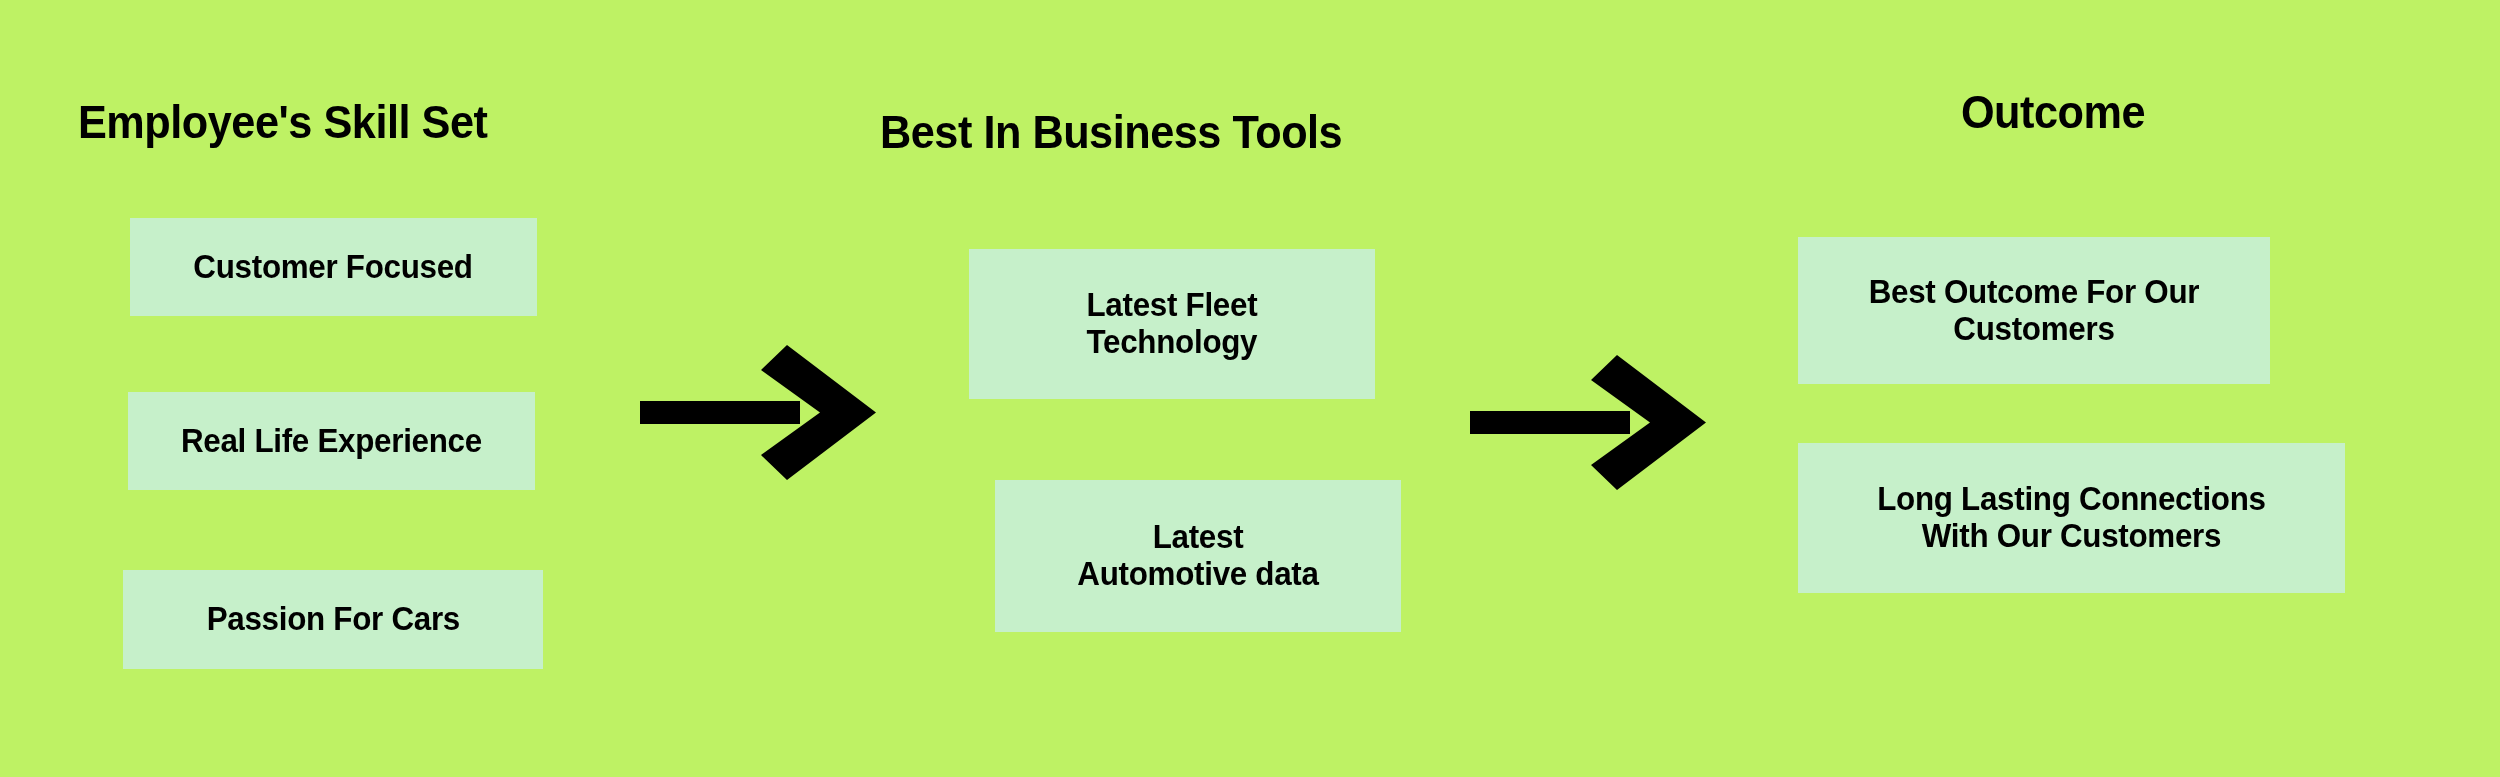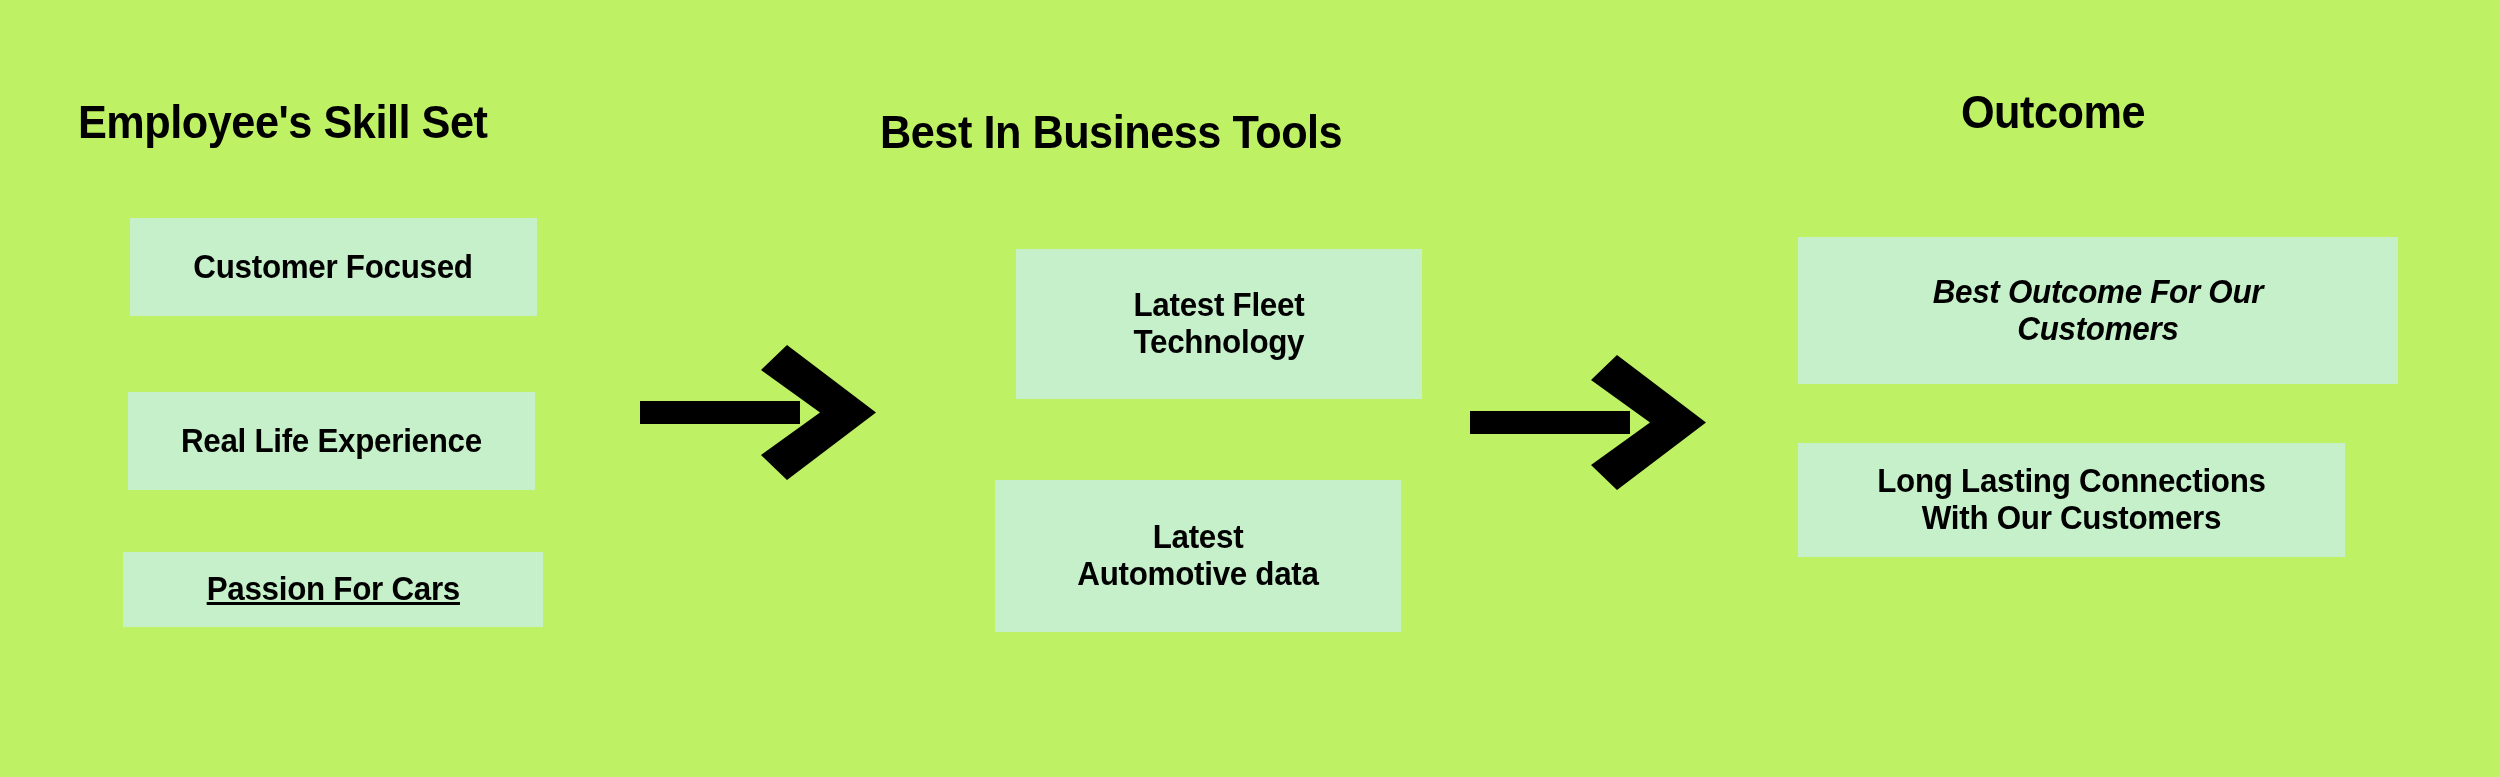--- a/index.html
+++ b/index.html
@@ -73,55 +73,55 @@
   <div class="col-heading" style="left:78px; top:98px;">Employee's Skill Set</div>
 
   <div class="node-box" style="left:130px; top:218px; width:407px; height:98px;">
     <span class="node-label">Customer Focused</span>
   </div>
 
   <div class="node-box" style="left:128px; top:392px; width:407px; height:98px;justify-content:center;">
     <span class="node-label">Real Life Experience</span>
   </div>
 
-  <div class="node-box" style="left:123px; top:552px; width:420px; height:75px;text-decoration:underline;">
+  <div class="node-box" style="left:123px; top:570px; width:420px; height:99px;">
     <span class="node-label">Passion For Cars</span>
   </div>
 
   <div class="arrow" style="left:640px; top:345px; width:236px; height:135px;">
     <svg width="236" height="135" viewBox="0 0 236 135" xmlns="http://www.w3.org/2000/svg">
       <path d="M 0 56 L 160 56 L 160 79 L 0 79 Z
                M 147 0 L 236 67.5 L 147 135 L 121 110 L 180 67.5 L 121 25 Z" fill="#000000"></path>
     </svg>
   </div>
 
   <div class="col-heading" style="left:880px; top:108px;">Best In Business Tools</div>
 
-  <div class="node-box" style="left:969px; top:249px; width:406px; height:150px;margin-left:47px;">
+  <div class="node-box" style="left:969px; top:249px; width:406px; height:150px;">
     <span class="node-label">Latest Fleet
 Technology</span>
   </div>
 
   <div class="node-box" style="left:969px; top:480px; width:406px; height:152px;margin-left:26px;">
     <span class="node-label">Latest
 Automotive data</span>
   </div>
 
   <div class="arrow" style="left:1470px; top:355px; width:236px; height:135px;">
     <svg width="236" height="135" viewBox="0 0 236 135" xmlns="http://www.w3.org/2000/svg">
       <path d="M 0 56 L 160 56 L 160 79 L 0 79 Z
                M 147 0 L 236 67.5 L 147 135 L 121 110 L 180 67.5 L 121 25 Z" fill="#000000"></path>
     </svg>
   </div>
 
   <div class="col-heading centered" style="left:1955px; top:88px;">Outcome</div>
 
-  <div class="node-box" style="left:1798px; top:237px; width:600px; height:147px;font-style:italic;">
+  <div class="node-box" style="left:1798px; top:237px; width:472px; height:147px;">
     <span class="node-label">Best Outcome For Our
 Customers</span>
   </div>
 
-  <div class="node-box" style="left:1798px; top:443px; width:547px; height:114px;">
+  <div class="node-box" style="left:1798px; top:443px; width:547px; height:150px;">
     <span class="node-label">Long Lasting Connections
 With Our Customers</span>
   </div>
 
 </div>
 
 </body></html>

